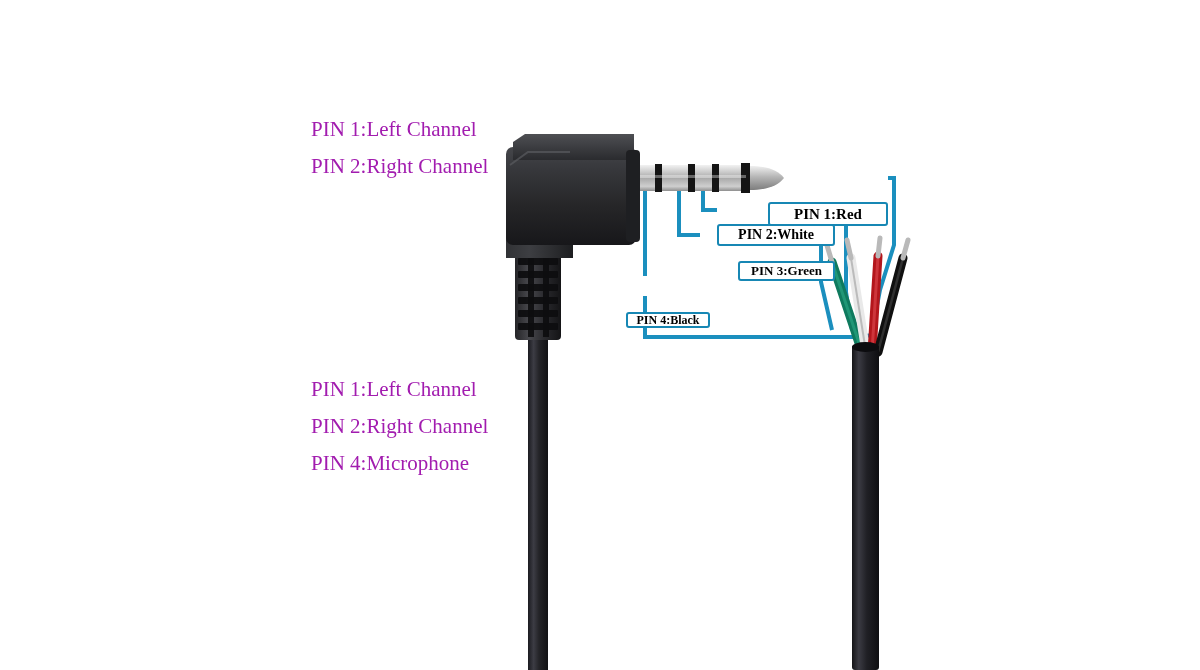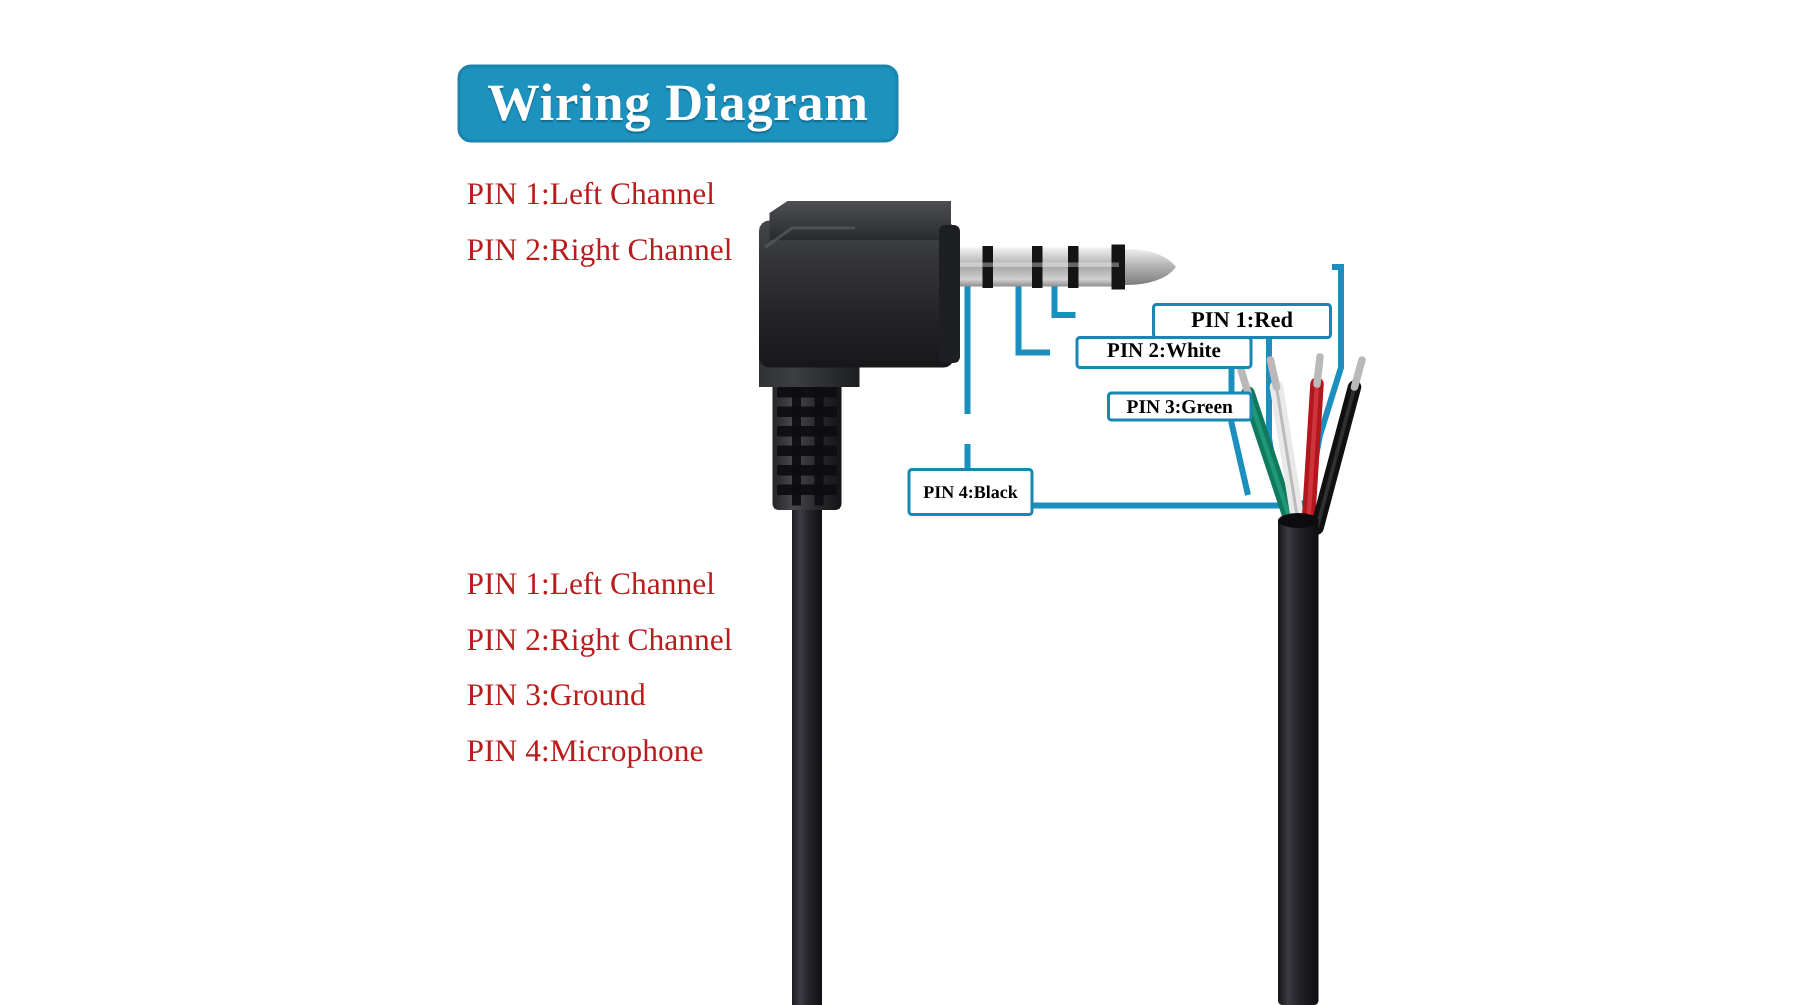--- a/index.html
+++ b/index.html
@@ -59,21 +59,21 @@
     color: #111111;
     white-space: nowrap;
     margin-bottom: 13px;
   }
   .legend .legend-heading .colon {
     font-weight: normal;
   }
   .legend .pin-line {
     font-family: "Liberation Serif", "DejaVu Serif", serif;
     font-size: 21px;
-    color: #b91c1c;
+    color: #a21caf;
     white-space: nowrap;
     margin-bottom: 12px;
   }
 
   
   .callout {
     position: absolute;
     box-sizing: border-box;
     background: #ffffff;
     border: 2px solid #1787b4;
@@ -84,53 +84,49 @@
     font-family: "Liberation Serif", "DejaVu Serif", serif;
     font-weight: bold;
     color: #000000;
     white-space: nowrap;
     z-index: 6;
     margin-top: 36px;
   }
   #callout-pin1 { left: 768px; top: 166px; width: 120px; height: 24px; font-size: 15px; }
   #callout-pin2 { left: 717px; top: 188px; width: 118px; height: 22px; font-size: 14px; }
   #callout-pin3 { left: 738px; top: 225px; width: 97px;  height: 20px; font-size: 13px; }
-  #callout-pin4 { left: 605px; top: 276px; width: 84px;  height: 32px; font-size: 12px; }
+  #callout-pin4 { left: 626px; top: 276px; width: 84px;  height: 16px; font-size: 12px; }
 
   
   svg.layer {
     position: absolute;
     left: 0;
     top: 0;
     width: 1200px;
     height: 670px;
     overflow: visible;
   }
   #leader-layer { z-index: 3; }
   #plug-layer   { z-index: 4; }
   #wire-layer   { z-index: 5; }
 </style>
 </head>
 <body>
 
 <div id="stage">
 
-  <div class="title-banner">
-    <span class="title-text">Wiring Diagram</span>
-  </div>
 
   <div class="legend omtp">
     <div class="pin-line">PIN 1:Left Channel</div>
     <div class="pin-line">PIN 2:Right Channel</div>
   </div>
 
   <div class="legend ctia">
     <div class="pin-line">PIN 1:Left Channel</div>
     <div class="pin-line">PIN 2:Right Channel</div>
-    <div class="pin-line">PIN 3:Ground</div>
     <div class="pin-line">PIN 4:Microphone</div>
   </div>
 
   <svg class="layer" id="leader-layer" viewBox="0 0 1200 670">
     <g fill="none" stroke="#1b8fbe" stroke-width="4">
 
       <path d="M 740,178 L 768,178"></path>
       <path d="M 888,178 L 894,178 L 894,185 L 894,245 L 880,290 L 872,332"></path>
 
       <path d="M 703,182 L 703,210 L 717,210"></path>

